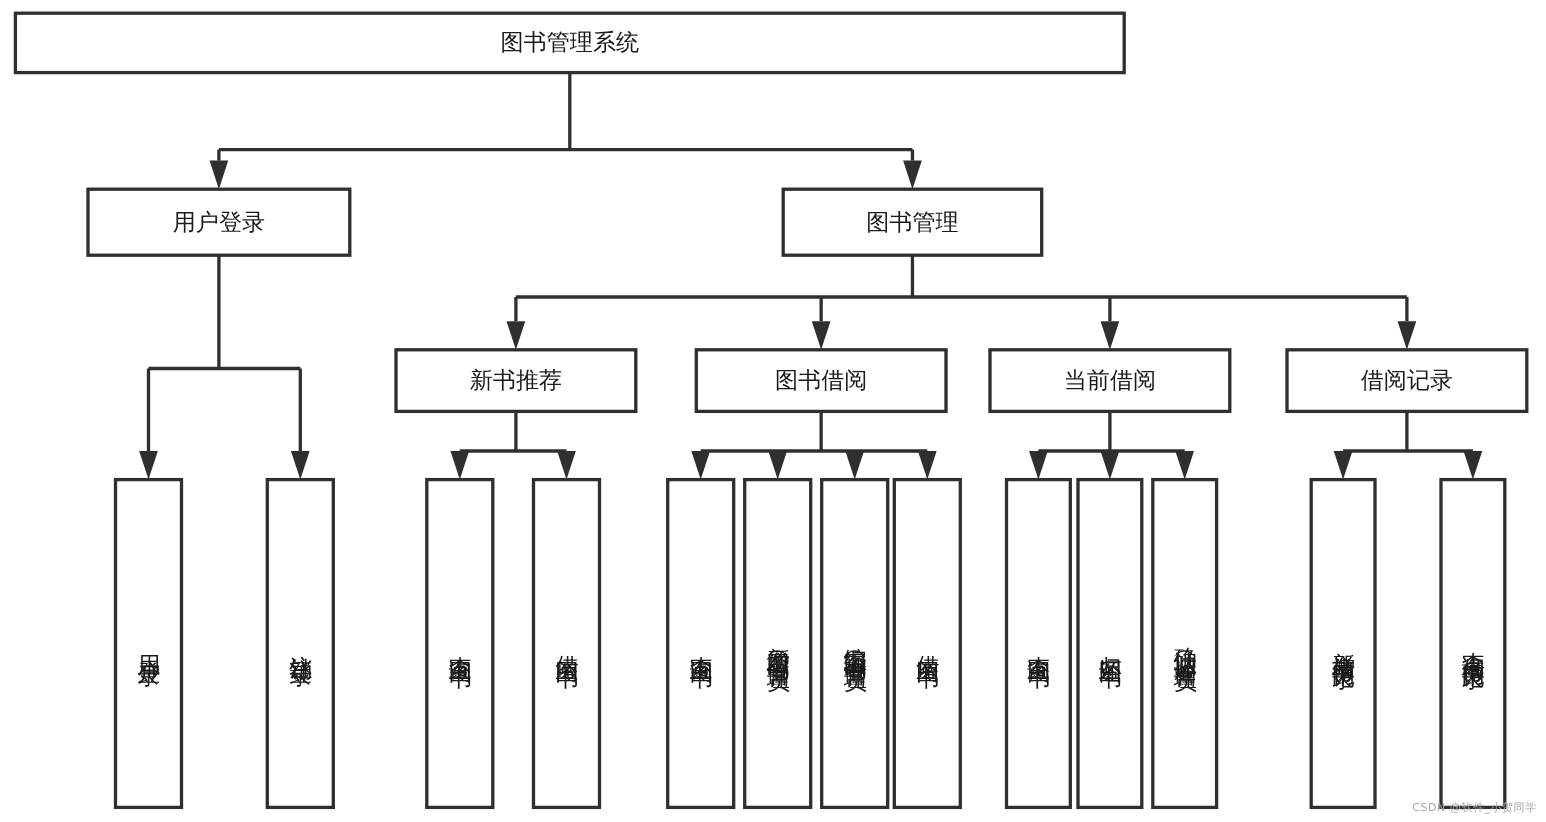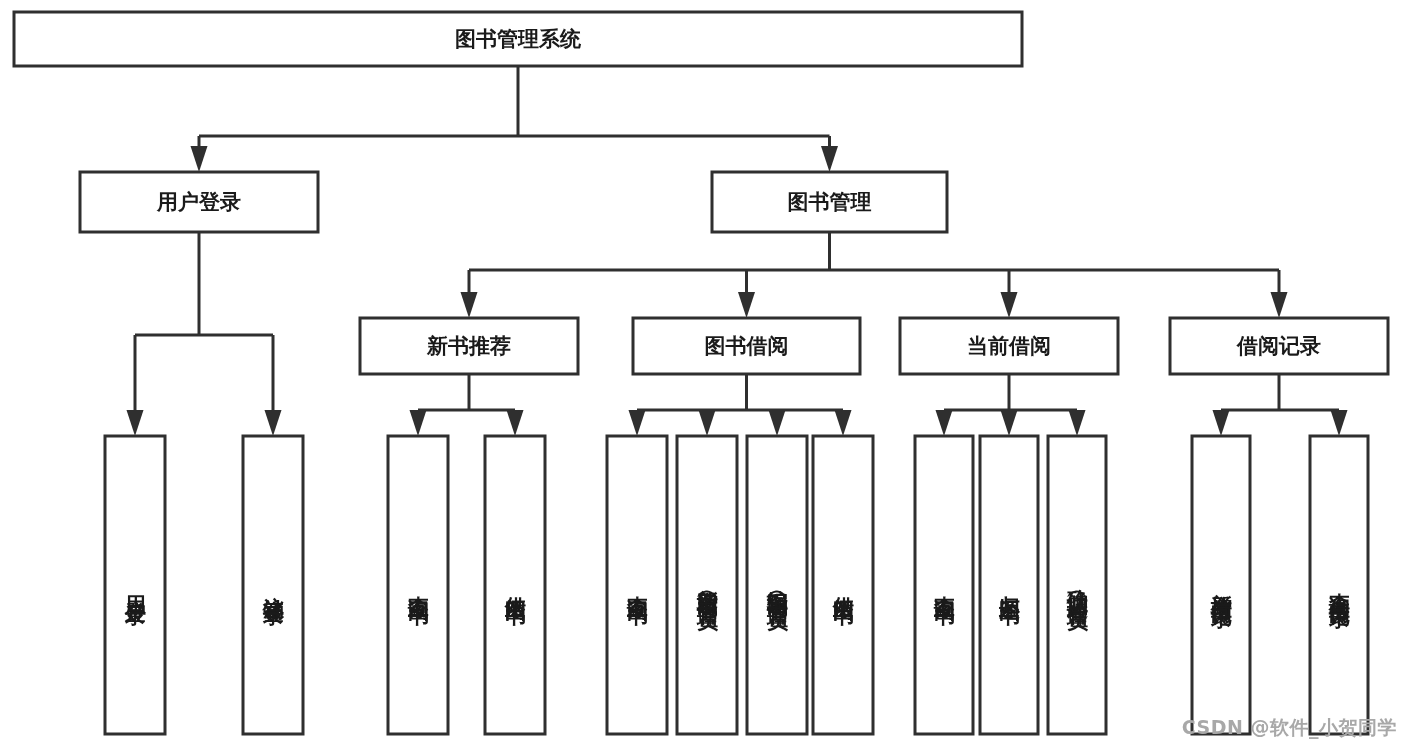--- a/index.html
+++ b/index.html
@@ -7,21 +7,20 @@
     padding: 0;
     background: #ffffff;
   }
   #stage {
     position: relative;
     width: 1405px;
     height: 747px;
     background: #ffffff;
     font-family: "DejaVu Sans", "Liberation Sans", sans-serif;
     overflow: hidden;
-    font-weight: bold;
   }
   svg.diagram {
     position: absolute;
     left: 0;
     top: 0;
     width: 1405px;
     height: 747px;
   }
   .node-rect {
     fill: #ffffff;
@@ -59,21 +58,21 @@
     line-height: 1.28;
     letter-spacing: 3px;
     color: #1a1a1a;
     white-space: nowrap;
   }
   .watermark {
     position: absolute;
     right: 8px;
     bottom: 6px;
     font-family: "DejaVu Sans", "Liberation Sans", sans-serif;
-    font-size: 19px;
+    font-size: 10px;
     color: #a8a8a8;
     white-space: nowrap;
     letter-spacing: 0.5px;
   }
 </style>
 </head>
 <body>
 
 <div id="stage">
 

